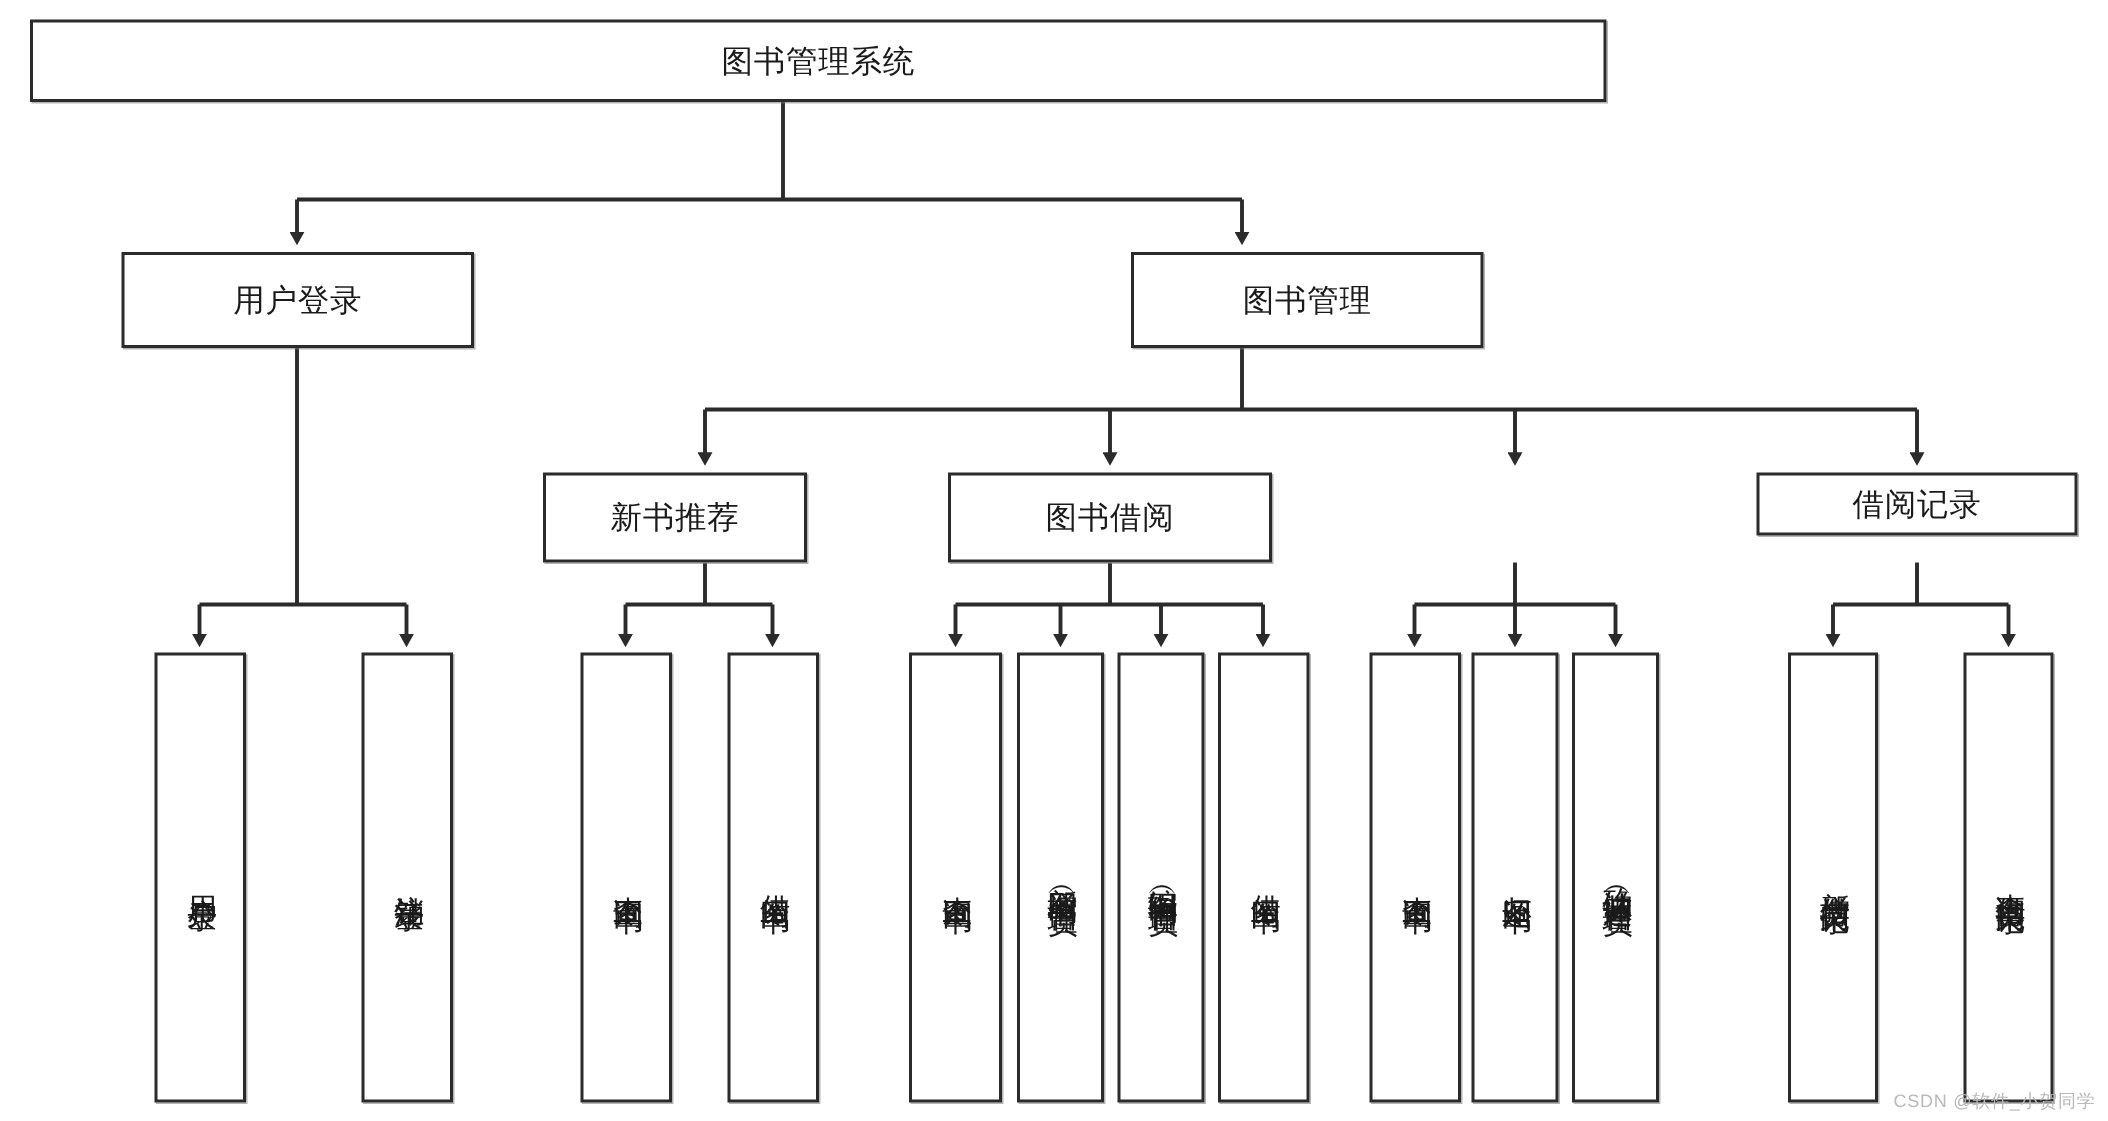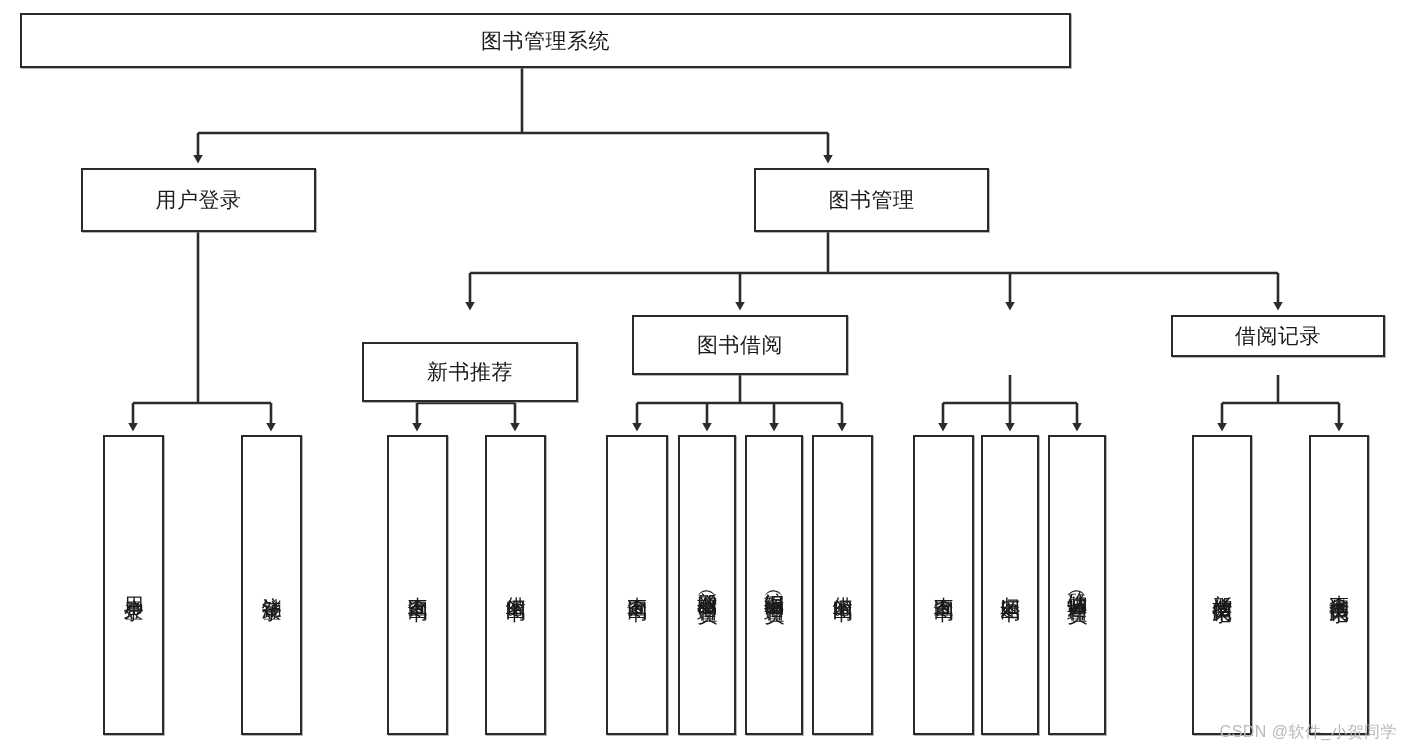--- a/index.html
+++ b/index.html
@@ -52,21 +52,21 @@
     left: 0;
     top: 0;
     width: 1405px;
     height: 747px;
     pointer-events: none;
   }
   .watermark {
     position: absolute;
     right: 8px;
     bottom: 4px;
-    font-size: 16px;
+    font-size: 12px;
     color: #b9b9b9;
     letter-spacing: 0.5px;
     white-space: nowrap;
     margin-top: 28px;
   }
 </style>
 </head>
 <body>
 
 <div id="canvas">
@@ -119,21 +119,21 @@
       <path d="M1222,403 L1222,424" marker-end="url(#arrow)"></path>
       <path d="M1339,403 L1339,424" marker-end="url(#arrow)"></path>
     </g>
   </svg>
 
   <div class="node horiz" style="left:20px; top:13px; width:1051px; height:55px;">图书管理系统</div>
 
   <div class="node horiz" style="left:81px; top:168px; width:235px; height:64px;">用户登录</div>
   <div class="node horiz" style="left:711px; top:168px; width:235px; height:64px;margin-left:43px;">图书管理</div>
 
-  <div class="node horiz" style="left:362px; top:315px; width:216px; height:60px;margin-top:27px;">新书推荐</div>
+  <div class="node horiz" style="left:362px; top:315px; width:176px; height:60px;">新书推荐</div>
   <div class="node horiz" style="left:632px; top:315px; width:216px; height:60px;">图书借阅</div>
   <div class="node horiz" style="left:1171px; top:315px; width:214px; height:42px;">借阅记录</div>
 
   <div class="node vert" style="left:103px; top:435px; width:61px; height:300px;">
     <span>用户登录</span>
   </div>
   <div class="node vert" style="left:241px; top:435px; width:61px; height:300px;">
     <span>注销登录</span>
   </div>
 

